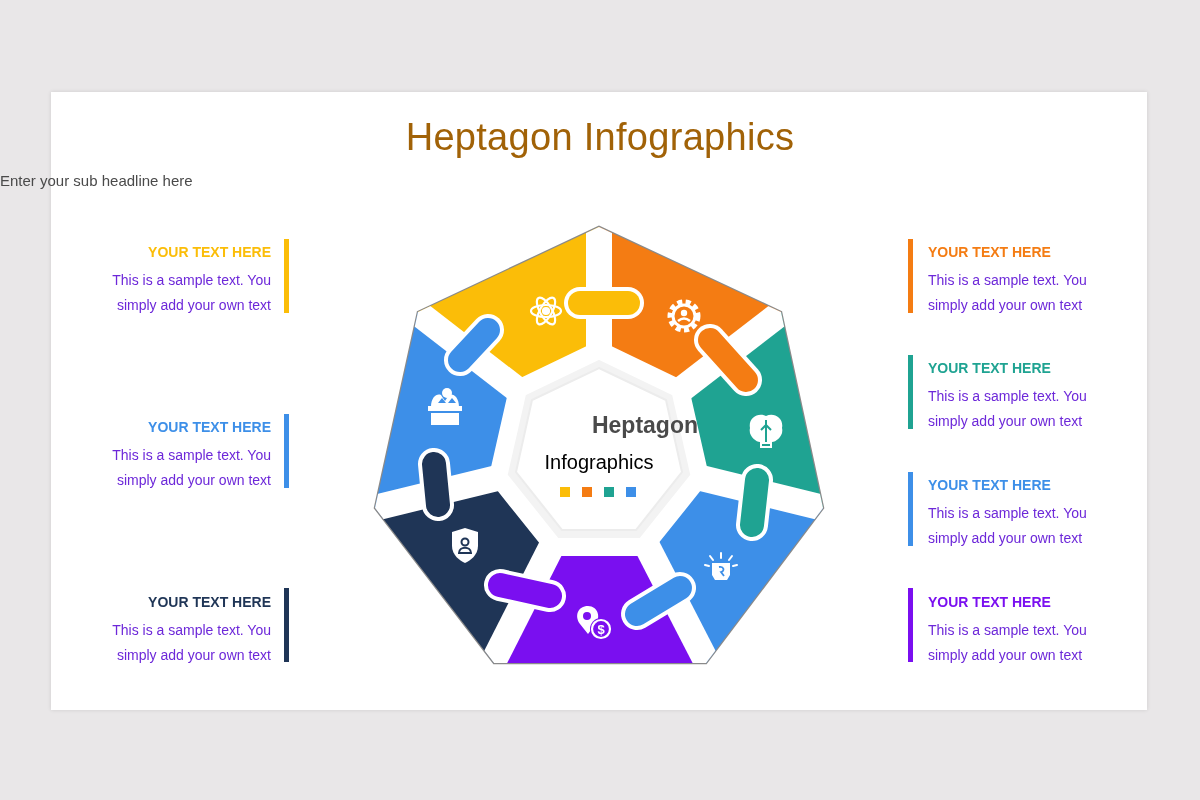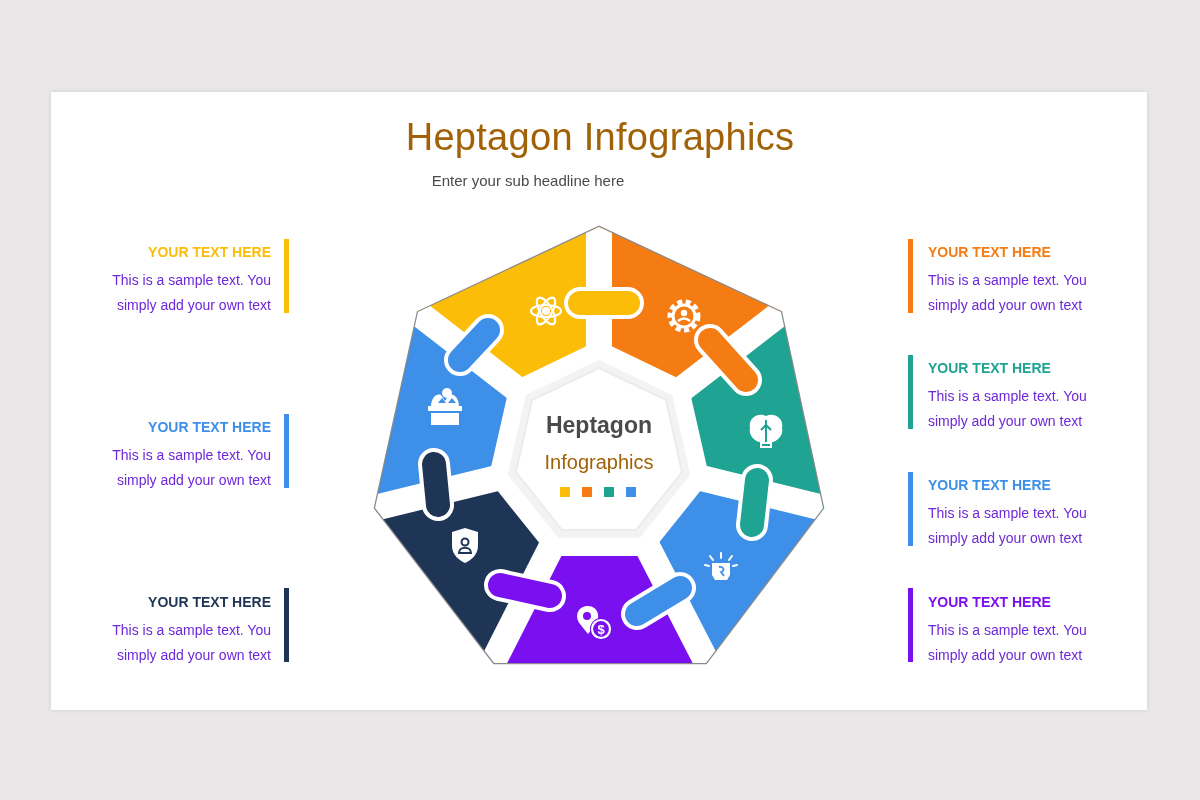--- a/index.html
+++ b/index.html
@@ -1,29 +1,29 @@
 <!DOCTYPE html>
 <html><head>
 <meta charset="utf-8">
 <style>
   html, body { margin:0; padding:0; }
   body { width:1200px; height:800px; background:#e9e7e8; position:relative; overflow:hidden; font-family:"Liberation Sans", sans-serif; }
   .slide { position:absolute; left:51px; top:92px; width:1096px; height:618px; background:#ffffff; box-shadow:0 0 4px rgba(0,0,0,0.12); }
   .title { position:absolute; left:0; width:1200px; top:116px; text-align:center; font-size:38px; color:#a16207; letter-spacing:0.3px; }
-  .subtitle { position:absolute; left:0; width:1056px; top:172px; text-align:center; font-size:15px; color:#4a4a4a; }
+  .subtitle { position:absolute; left:0; width:1056px; top:172px; font-size:15px; color:#4a4a4a; }
   .item { position:absolute; width:200px; }
   .item .head { font-size:14px; font-weight:bold; line-height:20px; margin-bottom:6px; }
   .item .body { font-size:14px; color:#6d28d9; line-height:25px; }
   .item.left { text-align:right; }
   .item.right { text-align:left; }
   .bar { position:absolute; width:5px; height:74px; }
   svg.hept { position:absolute; left:0; top:0; }
   .center-text { position:absolute; left:500px; width:198px; text-align:center; }
-  .center-h { top:412px; font-size:23px; font-weight:bold; color:#4a4a4a; }
-  .center-s { top:451px; font-size:20px; color:#a16207; }
+  .center-h { top:412px; font-size:23px; font-weight:bold; color:#4a4a4a;text-align:right; }
+  .center-s { top:451px; font-size:20px; color:#000000; }
   .dots { position:absolute; top:487px; left:560px; display:flex; gap:12px; }
   .dots span { width:10px; height:10px; display:block; }
 </style>
 </head>
 <body>
 
 <div class="slide"></div>
 
 <div class="title">Heptagon Infographics</div>
 <div class="subtitle">Enter your sub headline here</div>

